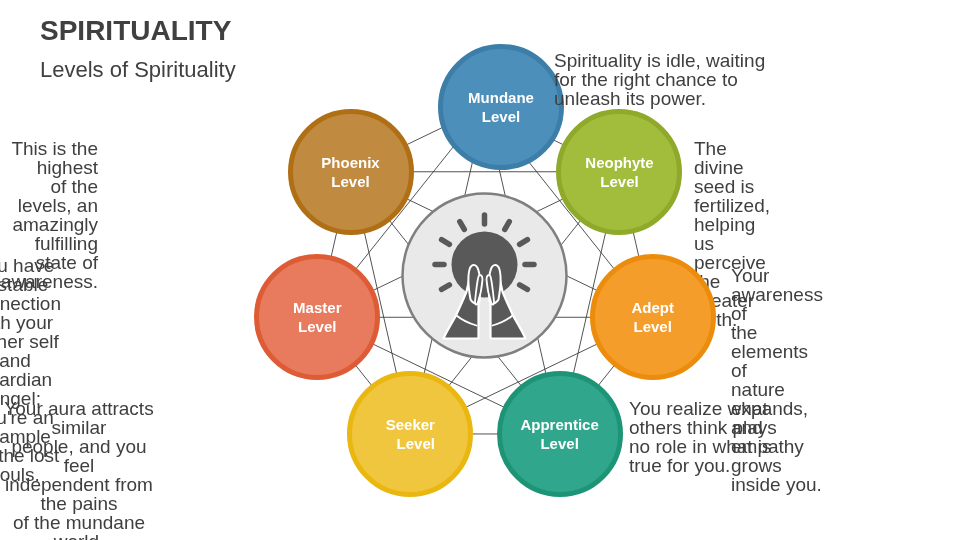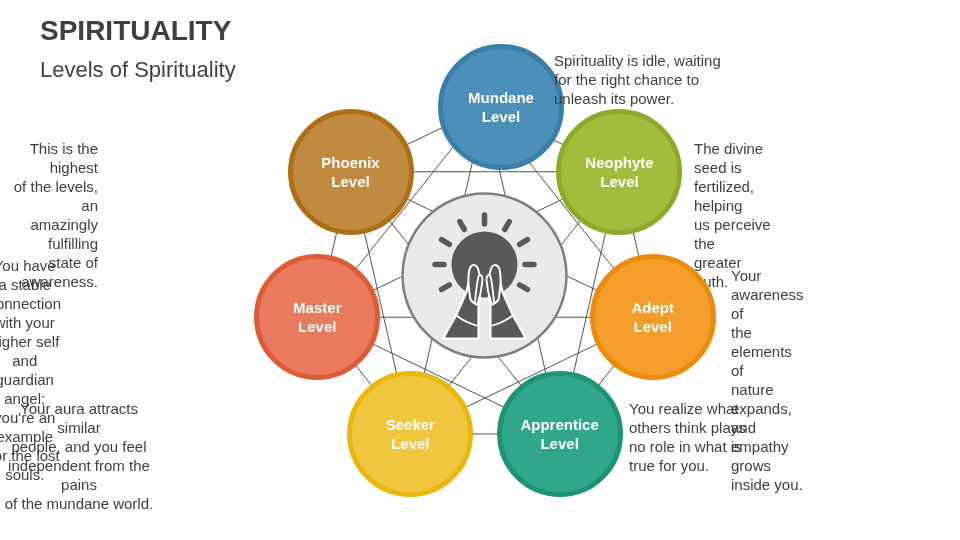--- a/index.html
+++ b/index.html
@@ -2,21 +2,21 @@
 <html><head>
 <meta charset="utf-8">
 <style>
   html,body{margin:0;padding:0;}
   body{width:960px;height:540px;background:#fff;font-family:"Liberation Sans",sans-serif;overflow:hidden;position:relative;}
   #slide{position:absolute;inset:0;width:778px;height:540px;background:#fff;}
   .title{position:absolute;left:40px;top:14px;font-size:28px;font-weight:bold;color:#404040;letter-spacing:0px;line-height:34px;margin:0;}
   .subtitle{position:absolute;left:40px;top:56px;font-size:22px;font-weight:normal;color:#404040;line-height:28px;margin:0;}
   #web{position:absolute;left:0;top:0;}
   .node{position:absolute;width:116px;height:116px;border-radius:50%;display:flex;align-items:center;justify-content:center;text-align:center;color:#fff;font-weight:bold;font-size:15px;line-height:19px;white-space:pre-line;}
-  .desc{position:absolute;font-size:15px;line-height:19px;color:#3F3F3F;white-space:pre-line;}
+  .desc{position:absolute;font-size:19px;line-height:19px;color:#3F3F3F;white-space:pre-line;}
 </style>
 </head>
 <body>
 
 <div id="slide">
   <div class="title">SPIRITUALITY</div>
   <div class="subtitle">Levels of Spirituality</div>
   <svg id="web" width="960" height="540" viewBox="0 0 960 540">
       <g stroke="#404040" stroke-width="0.9">
         <line x1="485" y1="107" x2="619.4750149845011" y2="171.75975408029785"></line>
@@ -80,21 +80,21 @@
 the elements of
 nature expands,
 and empathy
 grows inside you.</div>
     <div class="node" style="left: 496.628px; top: 370.967px; background: rgb(48, 167, 140); border: 5px solid rgb(30, 148, 119);"><span>Apprentice
 Level</span></div>
     <div class="desc" style="top: 399px; left: 629px; text-align: left;">You realize what
 others think plays
 no role in what is
 true for you.</div>
-    <div class="node" style="left: 347.372px; top: 370.967px; background: rgb(241, 198, 63); border: 5px solid rgb(233, 183, 15);"><span>Seeker
+    <div class="node" style="left: 347.372px; top: 370.967px; background: rgb(241, 198, 63); border: 5px solid rgb(233, 183, 15); text-align: right;"><span>Seeker
 Level</span></div>
     <div class="desc" style="top: 399px; right: 620px; text-align: center;">Your aura attracts similar
 people, and you feel
 independent from the pains
 of the mundane world.</div>
     <div class="node" style="left: 254.312px; top: 254.274px; background: rgb(232, 122, 94); border: 5px solid rgb(221, 91, 53);"><span>Master
 Level</span></div>
     <div class="desc" style="top: 256px; right: 717px; text-align: center;">You have a stable
 connection with your
 higher self and

